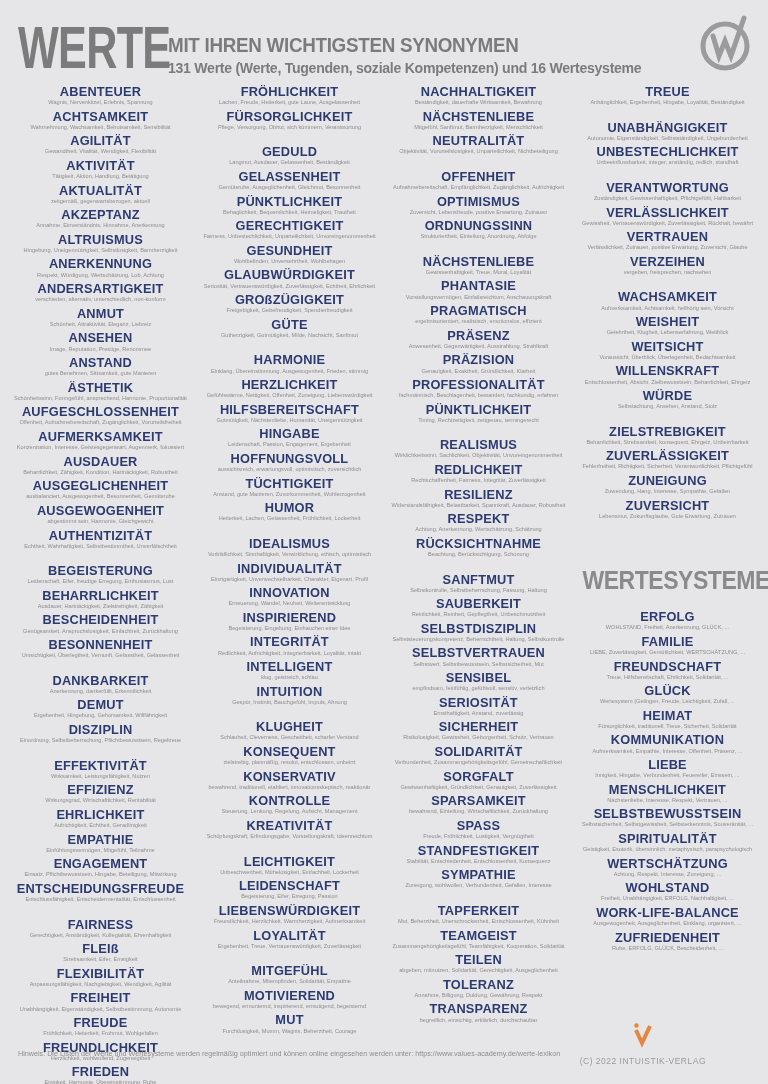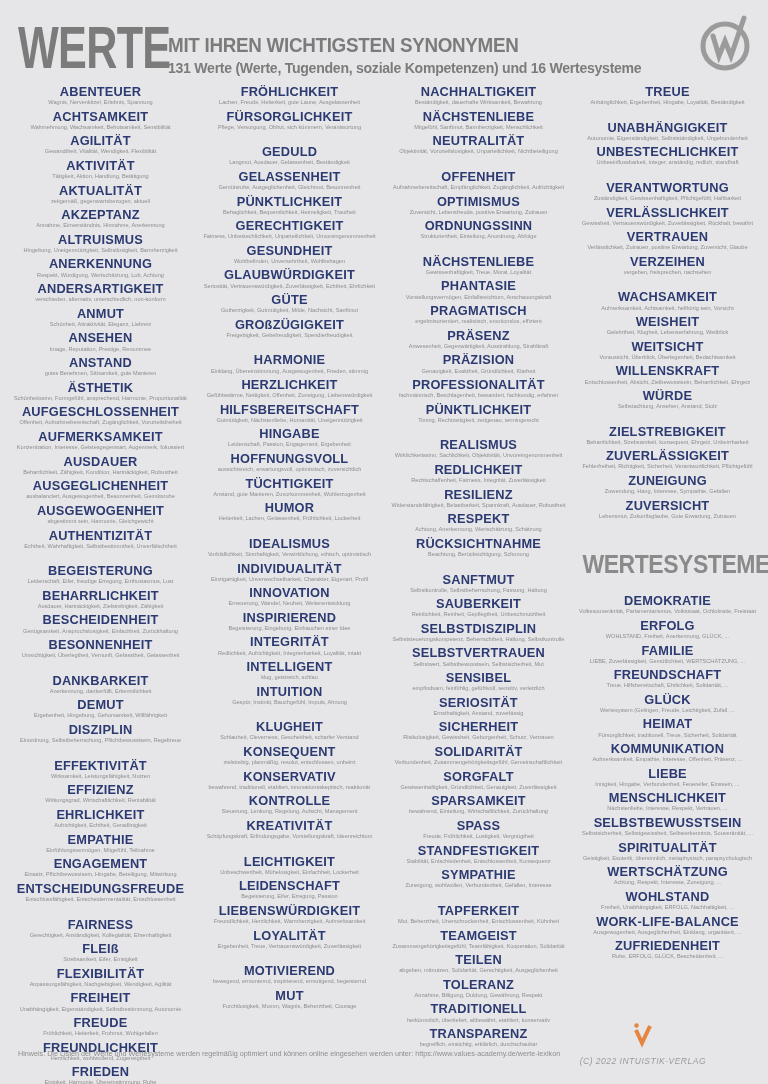--- a/index.html
+++ b/index.html
@@ -31,33 +31,33 @@
   .entry{text-align:center;margin-bottom:2px;}
   .value-name{
     font-size:12.8px;font-weight:bold;color:#2c3a72;
     line-height:1.18;letter-spacing:0.2px;white-space:nowrap;
   }
   .value-syns{
     font-size:5.6px;color:#8d8d8d;line-height:1.35;
     white-space:nowrap;overflow:visible;
   }
   
-  .ws-section{margin-top:30px;}
+  .ws-section{margin-top:46px;}
   .ws-title{
     font-size:25px;font-weight:bold;color:#8a8a8a;text-align:center;
     letter-spacing:-0.5px;transform:scaleX(0.92);margin-bottom:14px;white-space:nowrap;
   }
   
   .hint{
     position:absolute;left:18px;bottom:26px;
     font-size:7.2px;color:#8d8d8d;white-space:nowrap;
   }
   .footer-brand{position:absolute;right:62px;bottom:18px;text-align:center;}
   .logo-v{display:block;margin:0 auto 4px auto;}
-  .copyright{font-size:8.5px;color:#9a9a9a;letter-spacing:0.5px;white-space:nowrap;font-style:italic;}
+  .copyright{font-size:8.5px;color:#9a9a9a;letter-spacing:0.5px;white-space:nowrap;}
 </style>
 </head>
 <body>
 
 <div class="header">
   <div class="brand-title">WERTE</div>
   <div class="subtitles">
     <div class="subtitle1">MIT IHREN WICHTIGSTEN SYNONYMEN</div>
     <div class="subtitle2">131 Werte (Werte, Tugenden, soziale Kompetenzen) und 16 Wertesysteme</div>
   </div>
@@ -268,27 +268,27 @@
         </div>
         <div class="entry">
           <div class="value-name">GESUNDHEIT</div>
           <div class="value-syns">Wohlbefinden, Unversehrtheit, Wohlbehagen</div>
         </div>
         <div class="entry">
           <div class="value-name">GLAUBWÜRDIGKEIT</div>
           <div class="value-syns">Seriosität, Vertrauenswürdigkeit, Zuverlässigkeit, Echtheit, Ehrlichkeit</div>
         </div>
         <div class="entry">
+          <div class="value-name">GROßZÜGIGKEIT</div>
+          <div class="value-syns">Freigebigkeit, Gebefreudigkeit, Spendierfreudigkeit</div>
+        </div>
+        <div class="entry">
           <div class="value-name">GÜTE</div>
           <div class="value-syns">Gutherzigkeit, Gutmütigkeit, Milde, Nachsicht, Sanftmut</div>
         </div>
-        <div class="entry">
-          <div class="value-name">GROßZÜGIGKEIT</div>
-          <div class="value-syns">Freigebigkeit, Gebefreudigkeit, Spendierfreudigkeit</div>
-        </div>
       </div>
       <div class="group">
         <div class="entry">
           <div class="value-name">HARMONIE</div>
           <div class="value-syns">Einklang, Übereinstimmung, Ausgewogenheit, Frieden, stimmig</div>
         </div>
         <div class="entry">
           <div class="value-name">HERZLICHKEIT</div>
           <div class="value-syns">Gefühlswärme, Nettigkeit, Offenheit, Zuneigung, Liebenswürdigkeit</div>
         </div>
@@ -378,20 +378,24 @@
           <div class="value-name">LIEBENSWÜRDIGKEIT</div>
           <div class="value-syns">Freundlichkeit, Herzlichkeit, Warmherzigkeit, Aufmerksamkeit</div>
         </div>
         <div class="entry">
           <div class="value-name">LOYALITÄT</div>
           <div class="value-syns">Ergebenheit, Treue, Vertrauenswürdigkeit, Zuverlässigkeit</div>
         </div>
       </div>
       <div class="group">
         <div class="entry">
+          <div class="value-name">MITGEFÜHL</div>
+          <div class="value-syns">Anteilnahme, Mitempfinden, Solidarität, Empathie</div>
+        </div>
+        <div class="entry">
           <div class="value-name">MOTIVIEREND</div>
           <div class="value-syns">bewegend, ermunternd, inspirierend, ermutigend, begeisternd</div>
         </div>
         <div class="entry">
           <div class="value-name">MUT</div>
           <div class="value-syns">Furchtlosigkeit, Mumm, Wagnis, Beherztheit, Courage</div>
         </div>
       </div>
     </div>
   <div class="col">
@@ -538,24 +542,20 @@
           <div class="value-name">TEAMGEIST</div>
           <div class="value-syns">Zusammengehörigkeitsgefühl, Teamfähigkeit, Kooperation, Solidarität</div>
         </div>
         <div class="entry">
           <div class="value-name">TEILEN</div>
           <div class="value-syns">abgeben, mitnutzen, Solidarität, Gerechtigkeit, Ausgeglichenheit</div>
         </div>
         <div class="entry">
           <div class="value-name">TOLERANZ</div>
           <div class="value-syns">Annahme, Billigung, Duldung, Gewährung, Respekt</div>
-        </div>
-        <div class="entry">
-          <div class="value-name">TRADITIONELL</div>
-          <div class="value-syns">herkömmlich, überliefert, altbewährt, etabliert, konservativ</div>
         </div>
         <div class="entry">
           <div class="value-name">TRANSPARENZ</div>
           <div class="value-syns">begreiflich, einsichtig, erklärlich, durchschaubar</div>
         </div>
       </div>
     </div>
   <div class="col">
     <div id="col4-values">
         <div class="group">
@@ -629,24 +629,20 @@
           </div>
           <div class="entry">
             <div class="value-name">ZUVERSICHT</div>
             <div class="value-syns">Lebensmut, Zukunftsglaube, Gute Erwartung, Zutrauen</div>
           </div>
         </div>
       </div>
     <div class="ws-section">
       <div class="ws-title">WERTESYSTEME</div>
       <div id="ws-list">
-          <div class="entry">
-            <div class="value-name">DEMOKRATIE</div>
-            <div class="value-syns">Volkssouveränität, Parlamentarismus, Volksstaat, Ochlokratie, Freistaat</div>
-          </div>
           <div class="entry">
             <div class="value-name">ERFOLG</div>
             <div class="value-syns">WOHLSTAND, Freiheit, Anerkennung, GLÜCK, ...</div>
           </div>
           <div class="entry">
             <div class="value-name">FAMILIE</div>
             <div class="value-syns">LIEBE, Zuverlässigkeit, Gemütlichkeit, WERTSCHÄTZUNG, ...</div>
           </div>
           <div class="entry">
             <div class="value-name">FREUNDSCHAFT</div>

